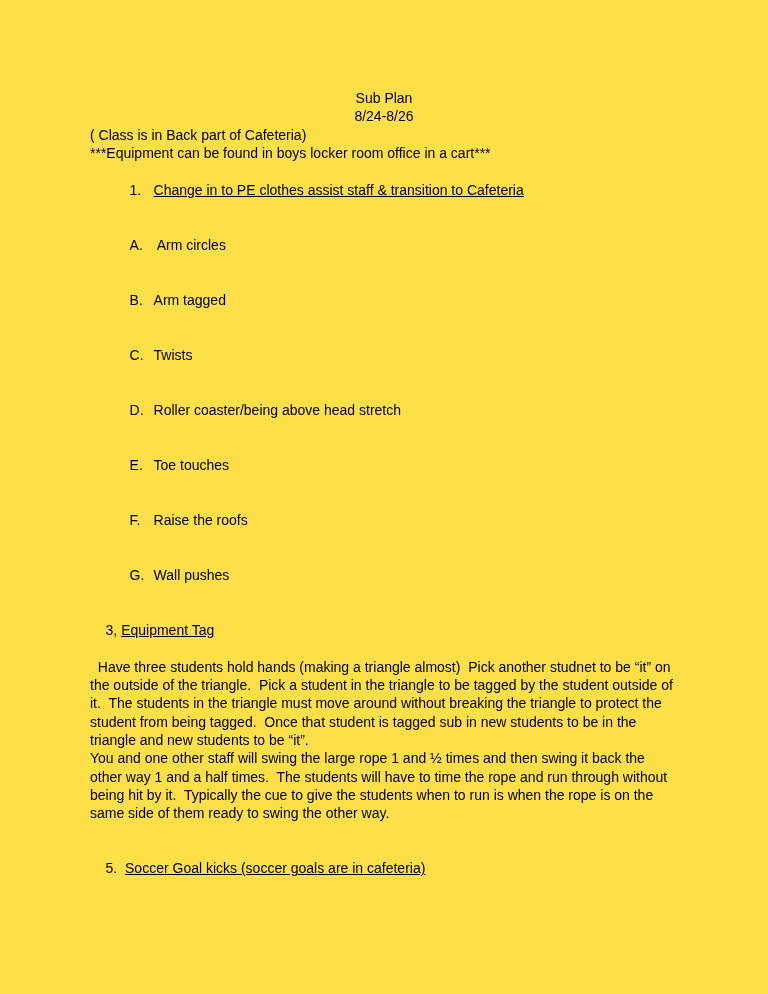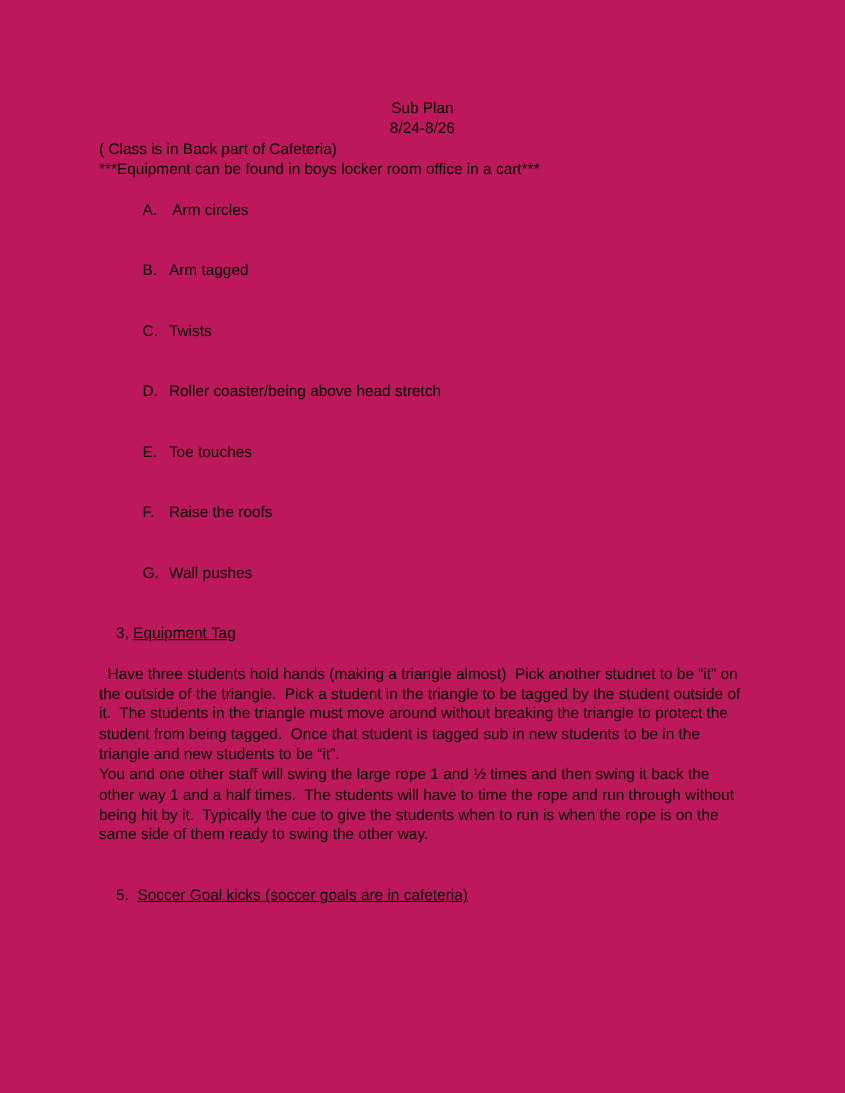--- a/index.html
+++ b/index.html
@@ -2,21 +2,21 @@
 <html><head>
 <meta charset="utf-8">
 <style>
   html, body { margin: 0; padding: 0; background: #ffffff; }
   .page {
     position: relative;
     width: 768px;
     height: 994px;
     box-sizing: border-box;
     padding: 89px 90px 0 90px;
-    background: #be185d;
+    background: #fde047;
     color: #000000;
     font-family: "Liberation Sans", "DejaVu Sans", sans-serif;
     font-size: 14px;
     line-height: 18.35px;
     overflow: hidden;
   }
   p { margin: 0; }
   .line, .para { white-space: pre-wrap; }
   .center { text-align: center; }
   .heading { font-weight: bold; font-size: 15.5px; }
@@ -29,20 +29,23 @@
 <body>
 
 <div class="page">
 
   <p class="line center">Sub Plan</p>
   <p class="line center">8/24-8/26</p>
 
   <p class="line">( Class is in Back part of Cafeteria)</p>
   <p class="line">***Equipment can be found in boys locker room office in a cart***</p>
 
+  <p class="line li">
+    <span class="marker">1.</span><span class="u">Change in to PE clothes assist staff &amp; transition to Cafeteria</span>
+  </p>
 
   <p class="line li">
     <span class="marker">A.</span><span> Arm circles</span>
   </p>
   <p class="line li">
     <span class="marker">B.</span><span>Arm tagged</span>
   </p>
   <p class="line li">
     <span class="marker">C.</span><span>Twists</span>
   </p>

